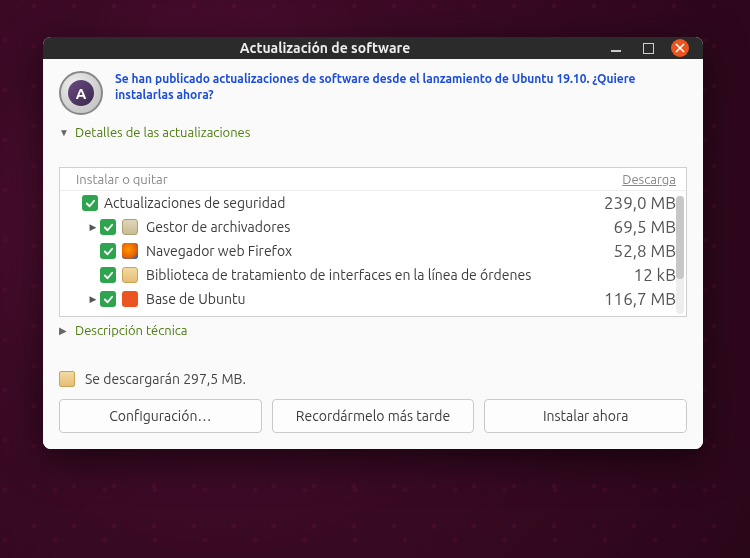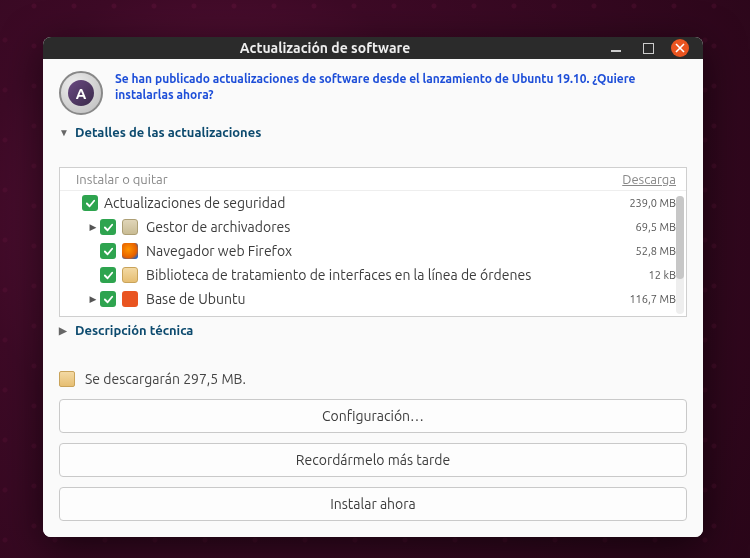--- a/index.html
+++ b/index.html
@@ -69,23 +69,22 @@
   .app-icon-inner {
     width:26px; height:26px; border-radius:50%;
     background: linear-gradient(135deg,#6a4a82,#3a2a4a);
     color:#fff; font-weight:bold; font-size:15px;
     display:flex; align-items:center; justify-content:center;
   }
   .headline { font-weight:700; font-size:12px; line-height:1.35; color:#1d4ed8;}
 
   .expander {
     display:flex; align-items:center; gap:4px;
-    font-size:13px; color:#0c4a6e; cursor:pointer;
+    font-size:13px; color:#4d7c0f; cursor:pointer;
     margin: 6px 0 2px 0;
-    font-weight: bold;
   }
   .tri { font-size:10px; color:#666; width:12px; display:inline-block;}
   .tri.down::before{content:"▼";}
   .tri.right::before{content:"▶";}
 
   .listbox {
     border:1px solid #cfcfcf; background:#fff;
     height: 150px; overflow:hidden;
     position:relative;
     margin-top:28px;
@@ -118,21 +117,21 @@
   .row .pkg-icon{
     width:16px;height:16px;border-radius:3px;margin-right:8px;
     flex-shrink:0; display:flex;align-items:center;justify-content:center;
     font-size:11px;
   }
   .pkg-archive{background:linear-gradient(#e0d5b8,#c9bc94);border:1px solid #ad9f75;}
   .pkg-firefox{background:radial-gradient(circle at 40% 40%,#ff9500,#e66000 60%,#0060df 90%);border-radius:50%;}
   .pkg-lib{background:linear-gradient(#f3d9a3,#e6be72);border:1px solid #c9a35a;}
   .pkg-ubuntu{background:#e95420;border-radius:50%;}
   .row .label{flex:1; white-space:nowrap; overflow:hidden; text-overflow:ellipsis;}
-  .row .size{color:#555; font-size:11px;}
+  .row .size{color:#555; font-size:17px;}
   .row.bold .label{font-weight:400;}
 
   .scrollbar{
     position:absolute; right:2px; top:28px; bottom:2px; width:8px;
     background:#eee; border-radius:4px;
   }
   .scrollbar-thumb{
     position:absolute; left:0; right:0; top:0; height:70%;
     background:#c7c7c7; border-radius:4px;
   }
@@ -143,21 +142,21 @@
     display:flex; align-items:flex-end; gap:10px;
     margin: 34px 0 12px 0;
     color:#444;
   }
   .download-row .disk-icon{
     width:16px;height:16px;
     background:linear-gradient(#f3d9a3,#e6be72);
     border:1px solid #c9a35a; border-radius:2px;
   }
 
-  .buttons{ display:flex; gap:10px;flex-direction:column; }
+  .buttons{ display:flex; gap:10px; }
   .btn{
     flex:1;
     padding:8px 6px;
     background:#fdfdfd;
     border:1px solid #c9c9c9;
     border-radius:4px;
     text-align:center;
     font-size:14px;
     cursor:pointer;
   }

